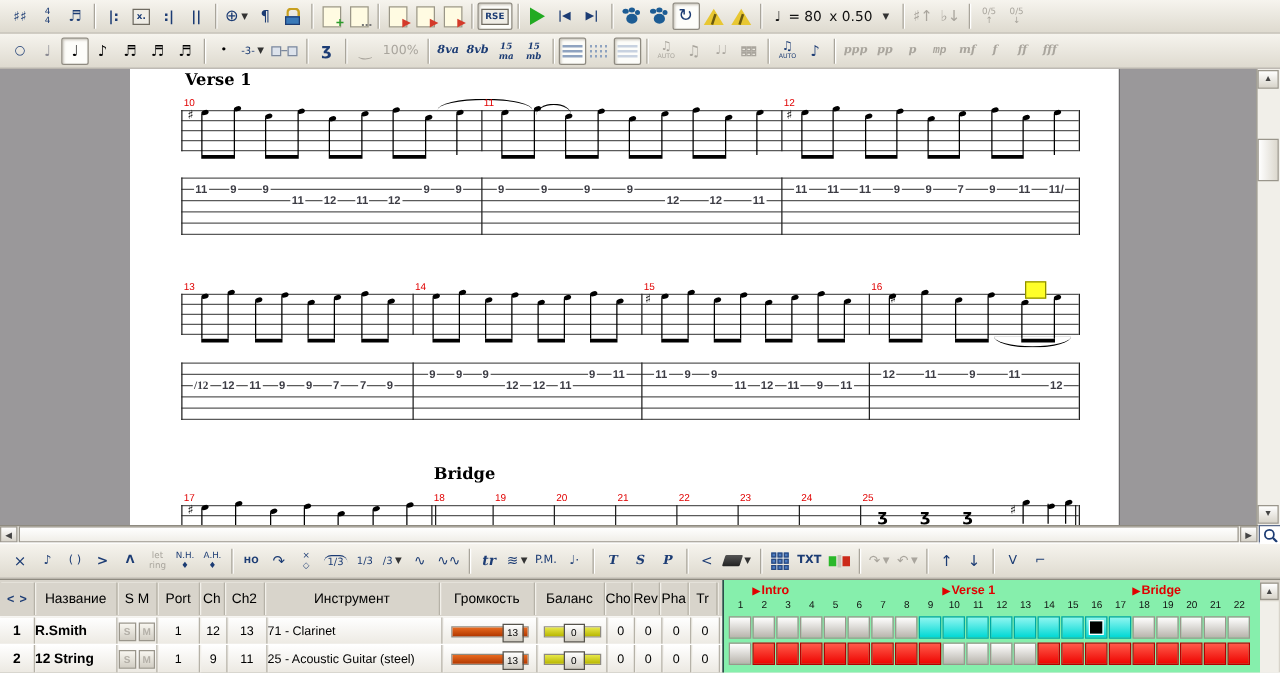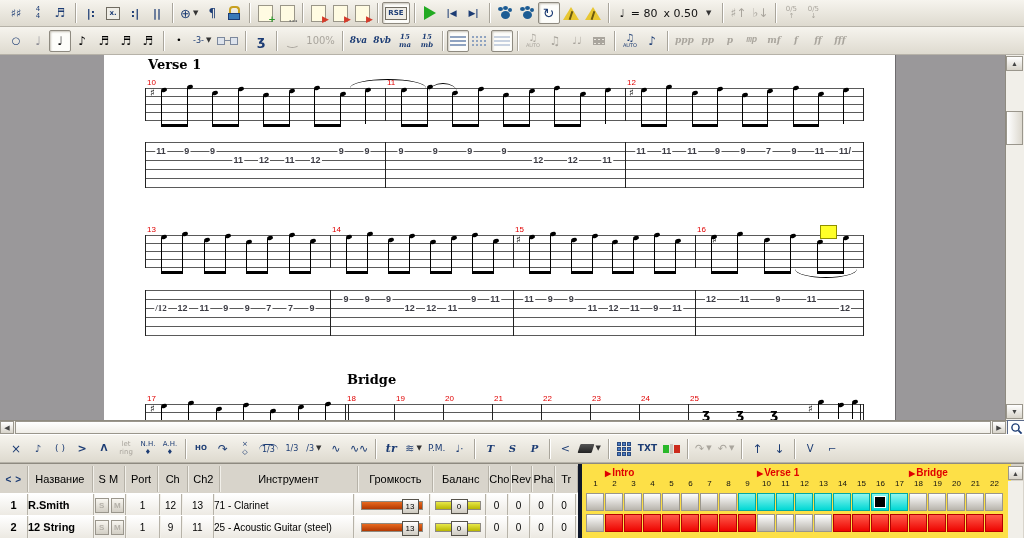--- a/index.html
+++ b/index.html
@@ -80,21 +80,21 @@
          border-right:1px solid #b6b2a8;box-shadow:1px 0 0 #f2f0ea;overflow:hidden}
   .thead{font-size:11px;color:#000}
   .tdata{background:linear-gradient(#ffffff,#ece9e2);font-size:10px;border-top:1px solid #fff;border-bottom:1px solid #9a968c}
   .tname{font-weight:bold;font-size:11px}
   .smbtn{width:13px;height:13px;background:linear-gradient(#f8f6f0,#d2cec4);border:1px solid #9a968c;
          color:#b4b0a8;font-size:8px;font-weight:bold;display:flex;align-items:center;justify-content:center;margin:0 1px}
   .slider{position:relative;height:9px;border:1px solid #8e8a80;background:#fff;box-sizing:border-box}
   .sknob{position:absolute;top:-3px;width:15px;height:13px;background:linear-gradient(#fff,#cfcbc1);border:1px solid #55524a;
          font-size:8px;display:flex;align-items:center;justify-content:center;color:#000}
   
-  #timeline{position:absolute;left:578px;top:0;width:429px;height:75px;background:#fde047;border-left:4px solid #0f172a}
+  #timeline{position:absolute;left:578px;top:0;width:429px;height:75px;background:#86efac;border-left:1px solid #0f172a}
   .tlsec{position:absolute;color:#e00000;font-weight:bold;font-size:10px;white-space:nowrap}
   .tlsec b{font-size:8px;margin-right:1px}
   .tlnum{position:absolute;font-size:8px;color:#111;transform:translateX(-50%)}
   .tlcell{position:absolute;width:18px;height:18px;box-sizing:border-box;border:1px solid #9a968c;background:linear-gradient(#ffffff,#b8b4ac)}
   .tlcell.cyan{background:linear-gradient(#8ff6f0,#00d8d4);border-color:#00a8a4}
   .tlcell.red{background:linear-gradient(#ff5a4a,#ee0400);border-color:#b40000}
   .tlcur{position:absolute;width:10px;height:10px;background:#000;outline:1px solid #fff}
 </style>
 </head>
 <body>
@@ -727,21 +727,21 @@
         </div>
         <div class="tcell " style="width: 66px;">
           <span>Название</span>
         </div>
         <div class="tcell " style="width: 32px;">
           <span>S M</span>
         </div>
         <div class="tcell " style="width: 34px;">
           <span>Port</span>
         </div>
-        <div class="tcell " style="width: 30px;">
+        <div class="tcell " style="width: 20px;">
           <span>Ch</span>
         </div>
         <div class="tcell " style="width: 32px;">
           <span>Ch2</span>
         </div>
         <div class="tcell " style="width: 140px;">
           <span>Инструмент</span>
         </div>
         <div class="tcell " style="width: 76px;">
           <span>Громкость</span>

